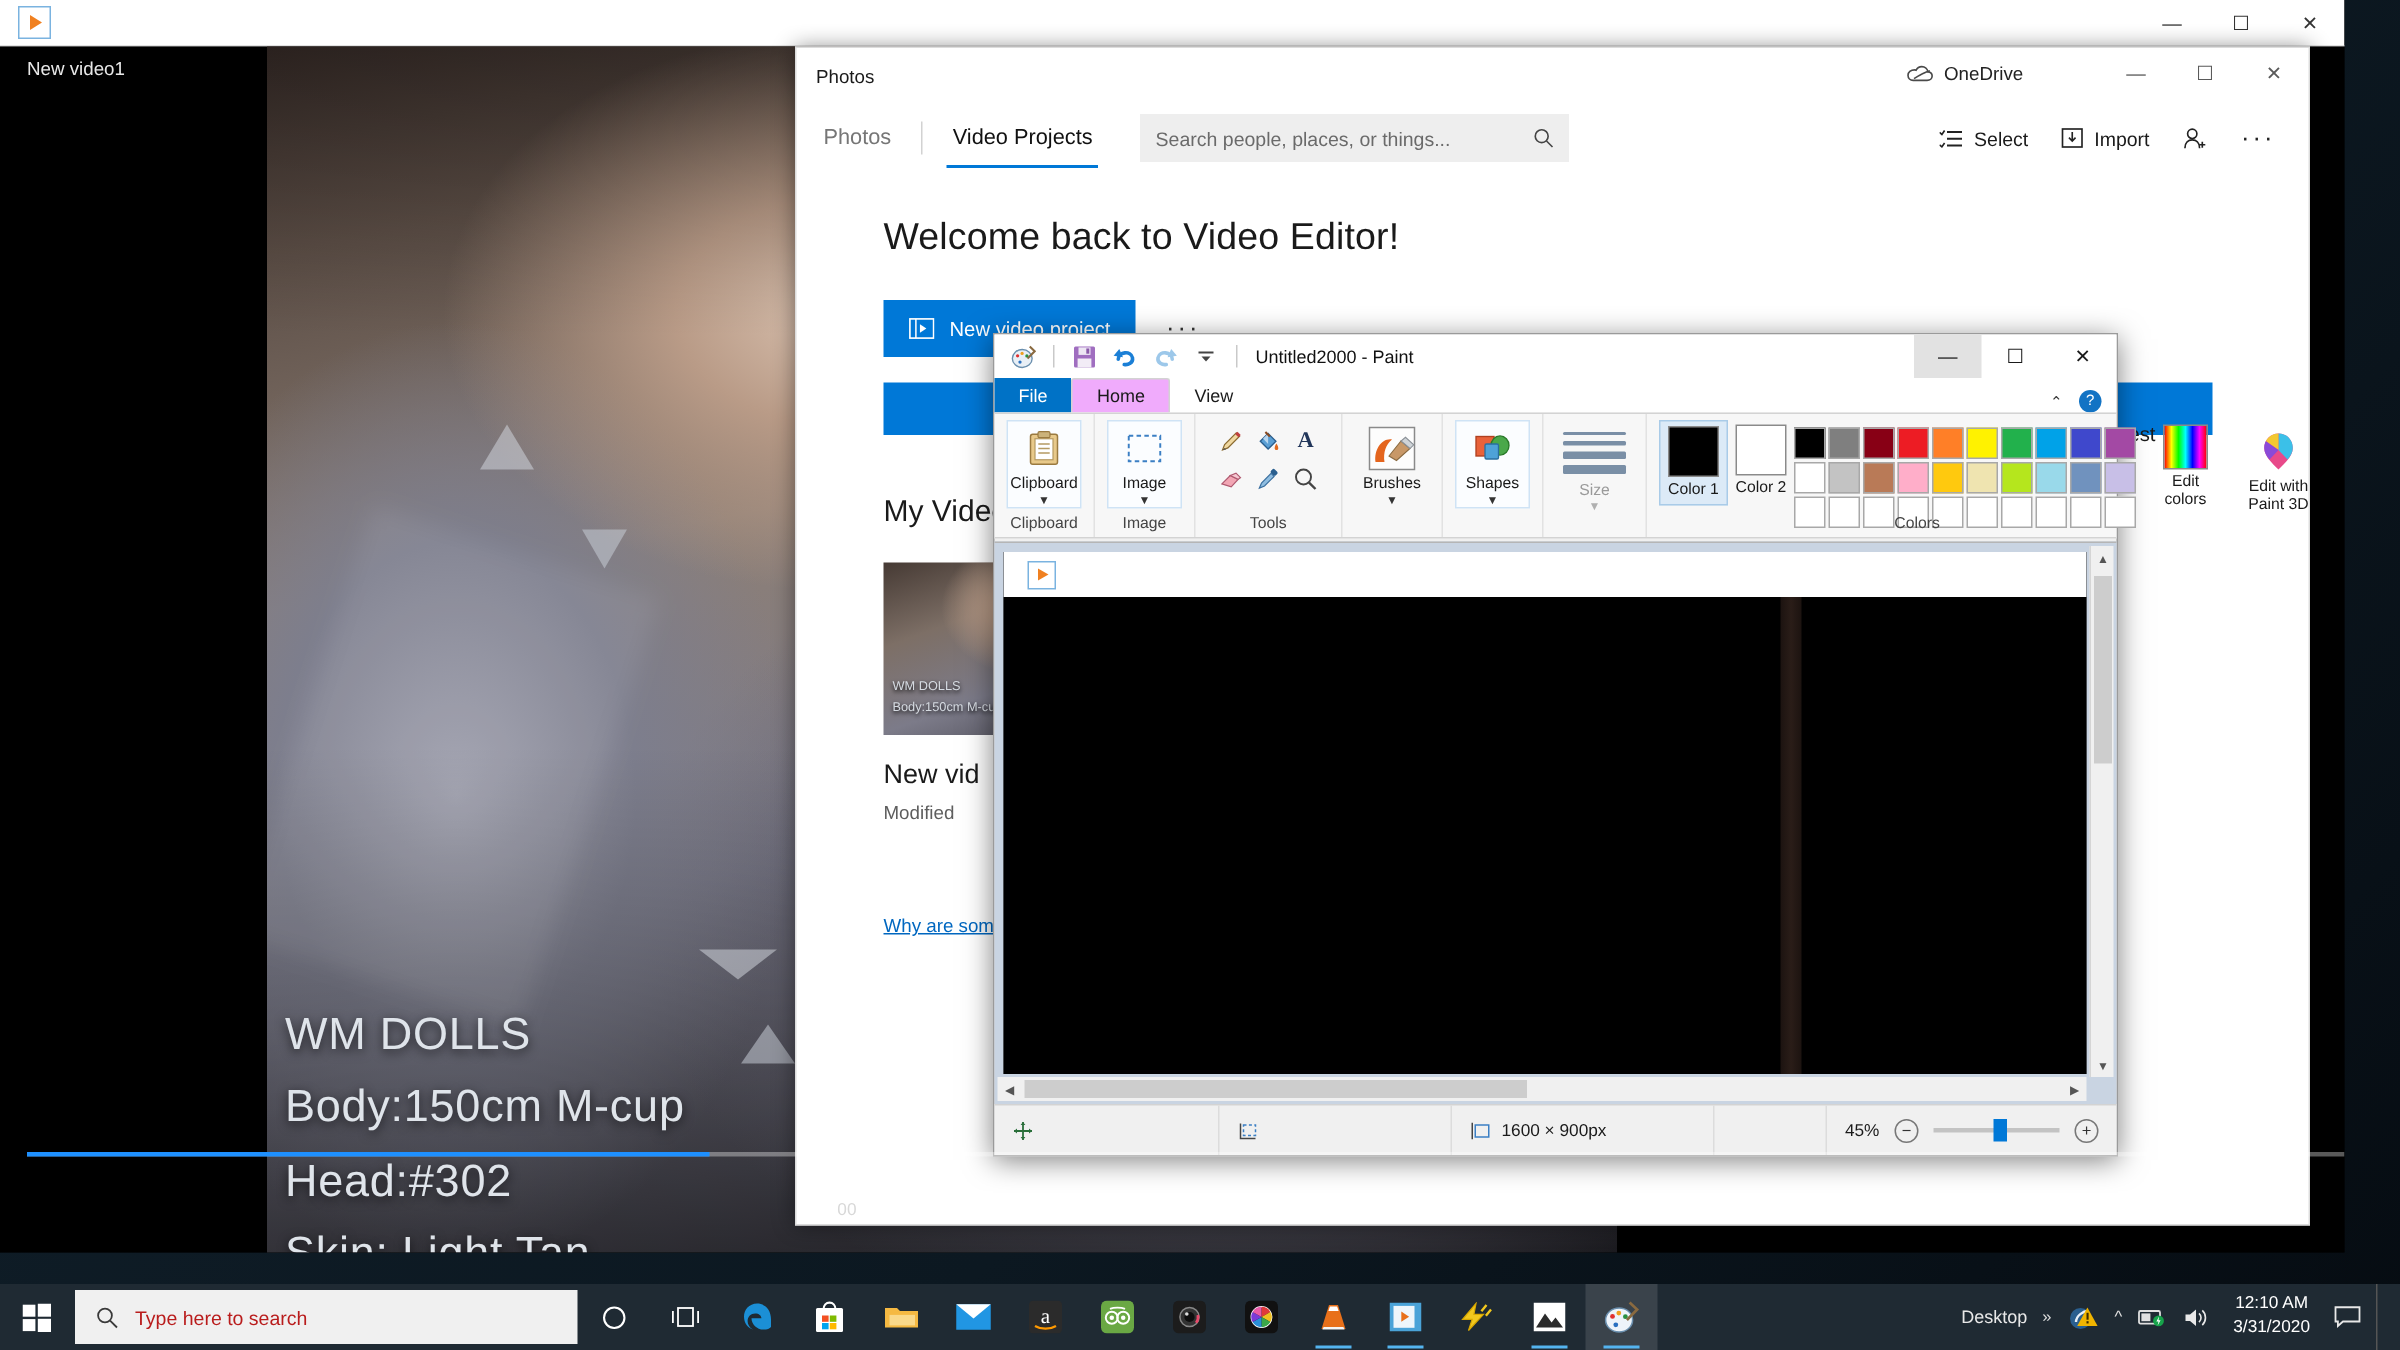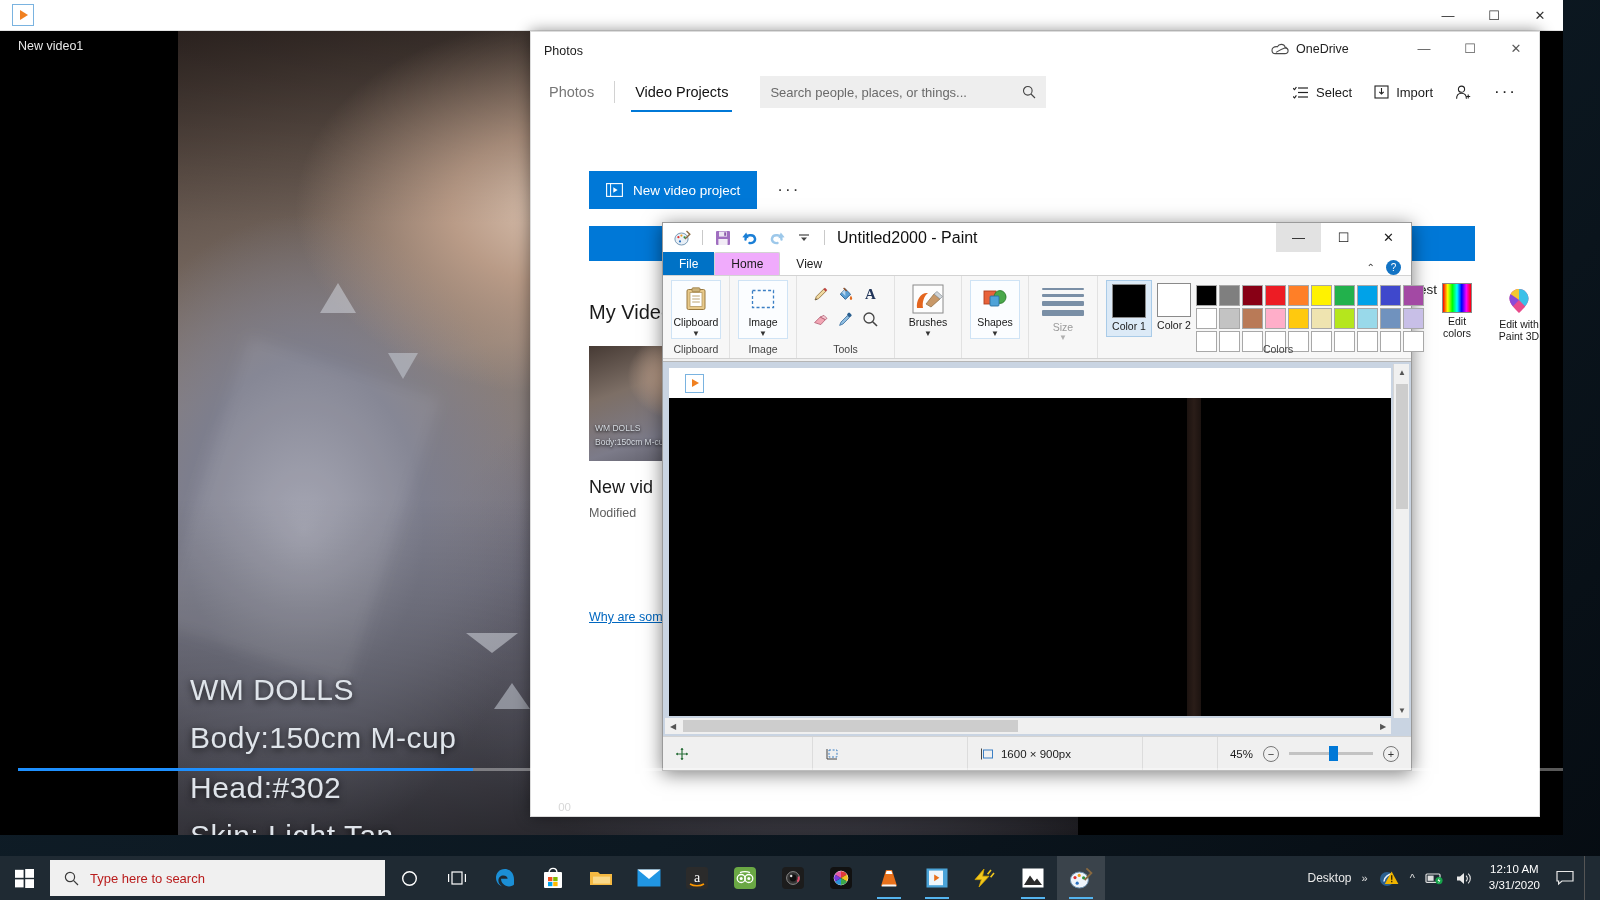--- a/index.html
+++ b/index.html
@@ -161,21 +161,21 @@
   
   .paint-win {
     position: absolute; left: 662px; top: 222px; width: 750px; height: 549px;
     background: #f0f0f0; border: 1px solid #9a9a9a;
     box-shadow: 0 3px 18px rgba(0,0,0,.5);
   }
   .pt-titlebar { height: 29px; display: flex; align-items: center; background: #fff; }
   .pt-qat { display: flex; align-items: center; gap: 7px; padding-left: 9px; }
   .qat-ico { width: 20px; height: 20px; display: flex; align-items: center; justify-content: center; }
   .qat-sep { width: 1px; height: 15px; background: #c9c9c9; margin: 0 3px; }
-  .pt-title { margin-left: 9px; font-size: 16px; color: #111; }
+  .pt-title { margin-left: 9px; font-size: 12px; color: #111; }
   .pt-winctrls { margin-left: auto; display: flex; }
   .ptc { width: 45px; height: 29px; display: flex; align-items: center; justify-content: center;
          font-size: 13px; color: #1a1a1a; }
   .ptc.hover { background: #e2e2e2; }
 
   .pt-tabs { height: 23px; display: flex; align-items: flex-end; background: #fff; position: relative; }
   .pt-tab {
     height: 23px; padding: 0 16px; font-size: 12px; color: #1a1a1a;
     display: flex; align-items: center;
   }
@@ -381,20 +381,21 @@
           <path d="M13.2 9.5 L13.2 13.5 M11.2 11.5 L15.2 11.5" stroke="#222" stroke-width="1.1"></path>
         </svg>
       </div>
       <div class="ph-action">
         <span style="font-size:17px;letter-spacing:2px;color:#222;">···</span>
       </div>
     </div>
   </div>
 
   <div class="ph-content">
+    <div class="ph-welcome">Welcome back to Video Editor!</div>
     <div class="ph-newrow">
       <button class="btn-newproject">
         <svg class="ico-svg" width="17" height="14" viewBox="0 0 17 14">
           <rect x="0.6" y="0.6" width="15.8" height="12.8" fill="none" stroke="#fff" stroke-width="1.1"></rect>
           <line x1="4.6" y1="0.6" x2="4.6" y2="13.4" stroke="#fff" stroke-width="1"></line>
           <path d="M7.3 4.2 L11.6 7 L7.3 9.8 Z" fill="#fff"></path>
         </svg>
         <span>New video project</span>
       </button>
       <div class="btn-dots">···</div>

